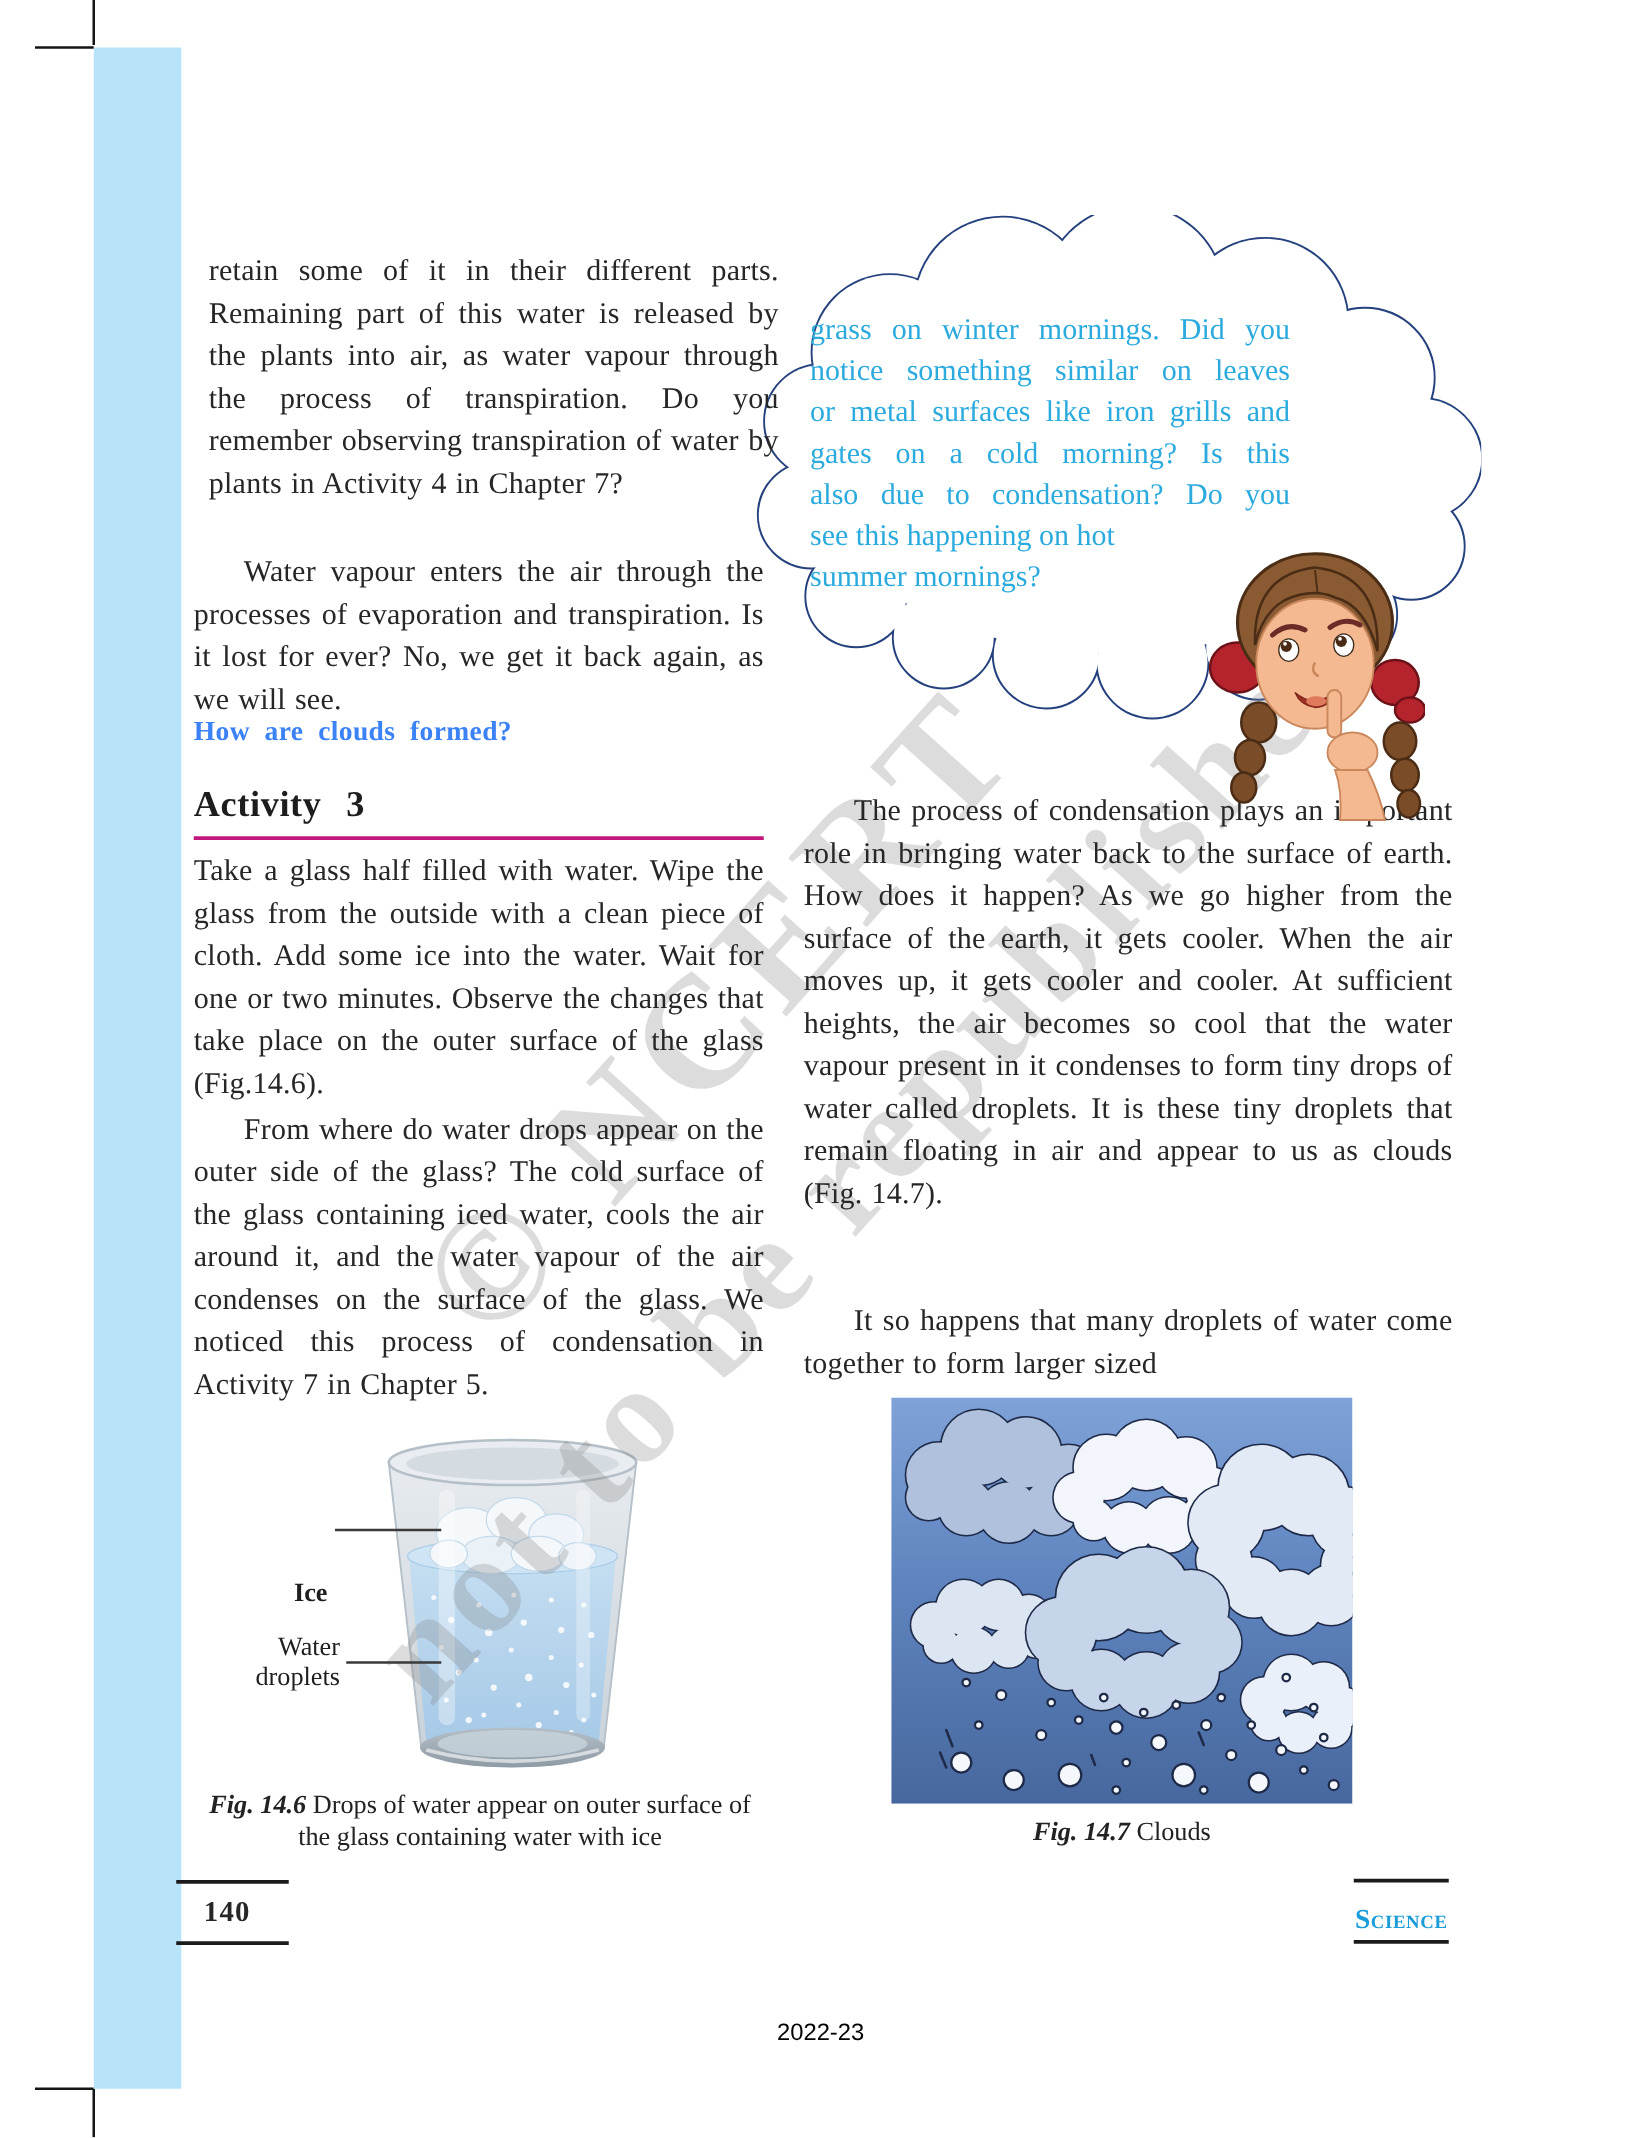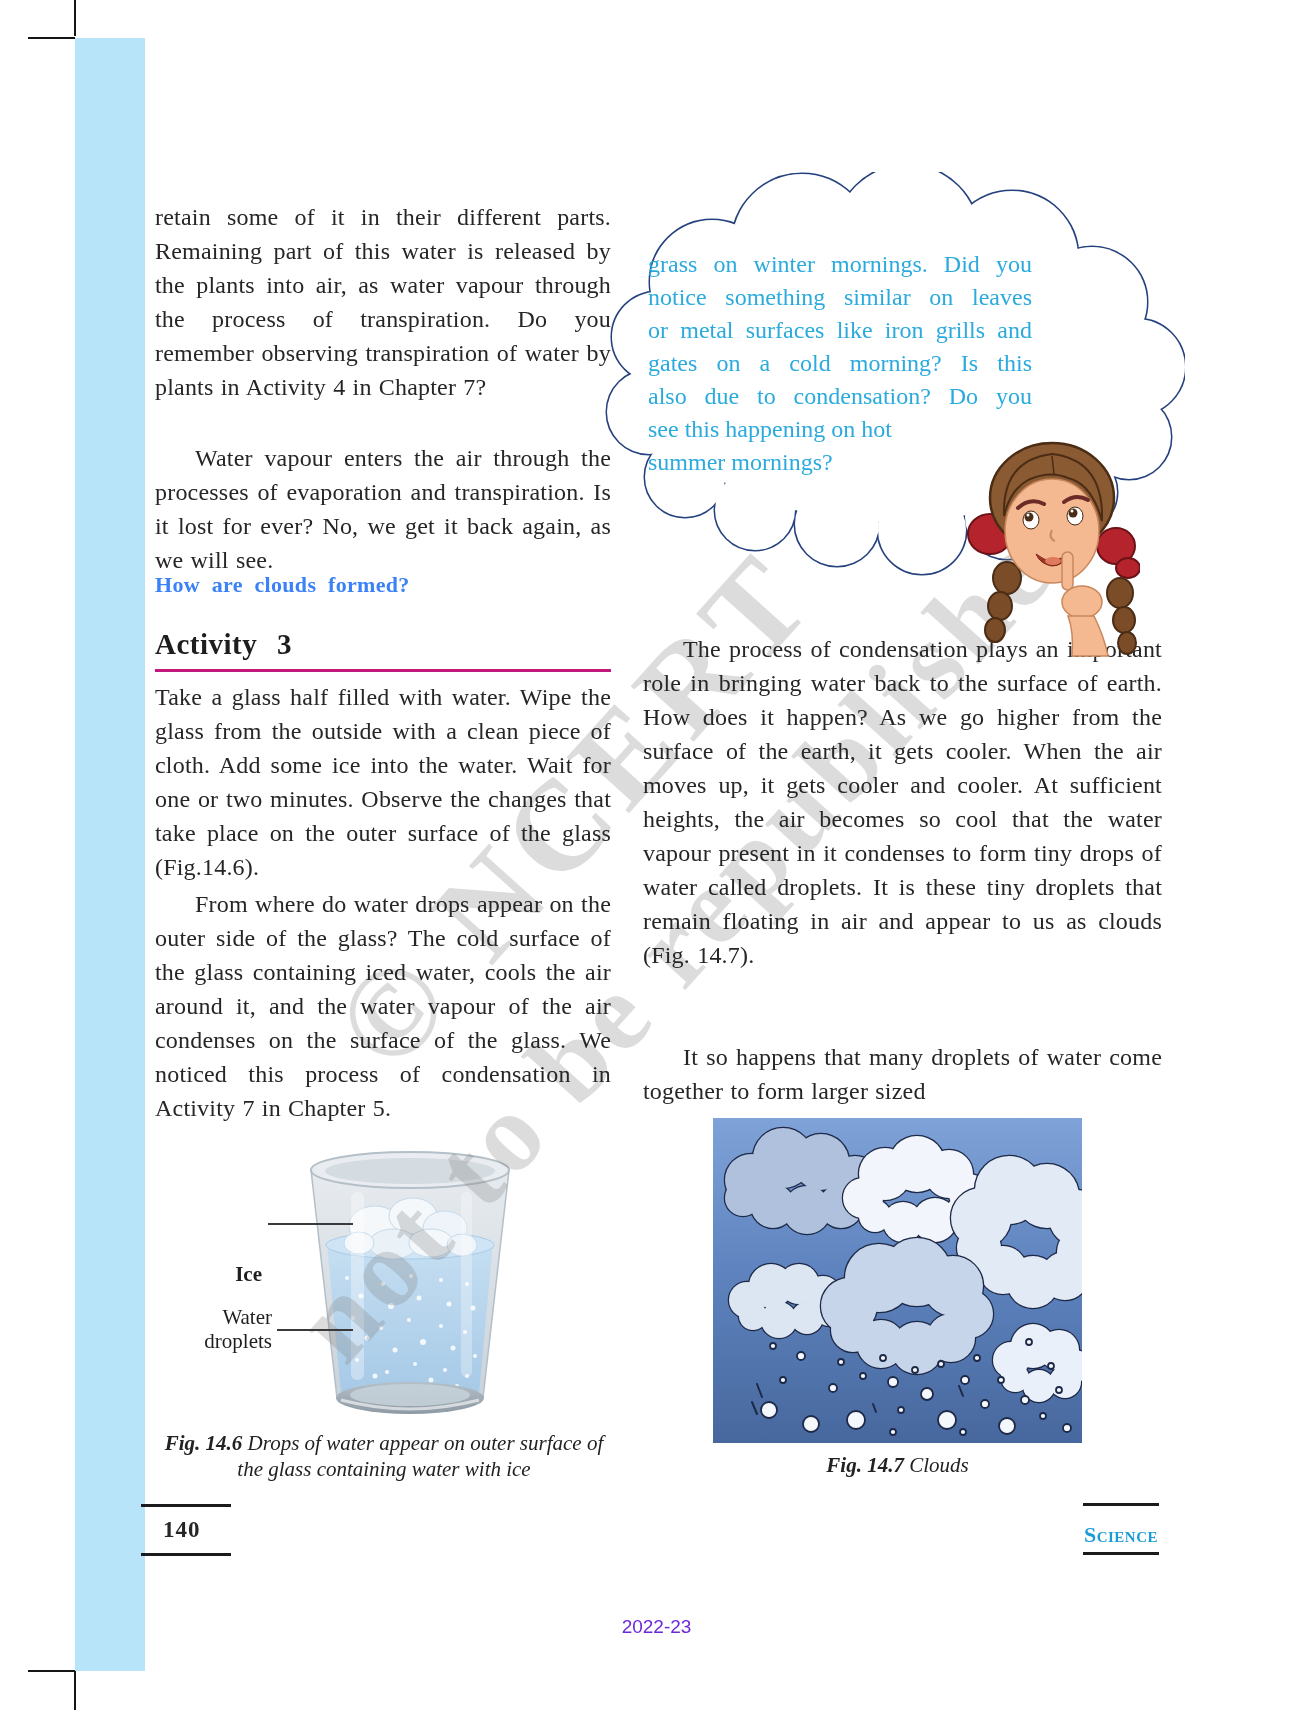--- a/index.html
+++ b/index.html
@@ -27,50 +27,50 @@
   .bubble-text{position:absolute;left:648px;top:248px;width:384px;z-index:3;
                font-size:24px;line-height:33px;color:#2baade;}
   .bline{white-space:nowrap;}
   .bline.just{text-align:justify;text-align-last:justify;white-space:normal;}
   .girl-svg{position:absolute;left:952px;top:426px;z-index:4;}
   .figure{position:absolute;z-index:1;}
   .figlabel{position:absolute;font-size:21px;color:#1e1e1e;z-index:3;text-align:right;line-height:24px;}
   .leader{position:absolute;height:2px;background:#3a3a3a;z-index:3;}
   .caption{position:absolute;font-size:21px;line-height:26px;text-align:center;z-index:3;color:#222;}
   .caption .figno{font-weight:bold;font-style:italic;}
-  .caption .figtx{font-style:italic;margin-top:20px;}
+  .caption .figtx{margin-top:20px;}
   .pagenum-box{position:absolute;left:141px;top:1504px;width:90px;height:46px;
                border-top:3px solid #1b1b1b;border-bottom:3px solid #1b1b1b;
                display:flex;align-items:center;z-index:3;}
   .pagenum-box span{font-size:23px;font-weight:bold;padding-left:22px;letter-spacing:1px;}
   .science-box{position:absolute;left:1083px;top:1503px;width:76px;height:46px;
                border-top:3px solid #1b1b1b;border-bottom:3px solid #1b1b1b;
                display:flex;align-items:center;justify-content:center;z-index:3;}
   .science-box span{font-size:22px;font-weight:bold;font-variant:small-caps;color:#1a9cd8;letter-spacing:0.5px;margin-top:12px;}
   .edition{position:absolute;left:0;top:1616px;width:1313px;text-align:center;
-           font-family:"Liberation Sans","DejaVu Sans",sans-serif;font-size:19px;color:#6d28d9;z-index:3;}
+           font-family:"Liberation Sans","DejaVu Sans",sans-serif;font-size:19px;color:#000000;z-index:3;}
 </style>
 </head>
 <body>
 
 <div class="page">
 
   <div class="cropmark" style="left:74px;top:0;width:2px;height:36px;"></div>
   <div class="cropmark" style="left:28px;top:37px;width:47px;height:2px;"></div>
   <div class="cropmark" style="left:28px;top:1670px;width:47px;height:2px;"></div>
   <div class="cropmark" style="left:74px;top:1671px;width:2px;height:39px;"></div>
 
   <div class="sidebar"></div>
 
   <div class="watermark">
     <div class="w1">© NCERT</div>
     <div class="w2">not to be republished</div>
   </div>
 
-  <div class="para lcol" style="top:200px;">retain some of it in their different parts. Remaining part of this water is released by the plants into air, as water vapour through the process of transpiration. Do you remember observing transpiration of water by plants in Activity 4 in Chapter 7?</div>
+  <div class="para lcol" style="top:200px;margin-left:12px;">retain some of it in their different parts. Remaining part of this water is released by the plants into air, as water vapour through the process of transpiration. Do you remember observing transpiration of water by plants in Activity 4 in Chapter 7?</div>
   <div class="para lcol indent" style="top:441px;">Water vapour enters the air through the processes of evaporation and transpiration. Is it lost for ever? No, we get it back again, as we will see.</div>
   <div class="bluehead">How are clouds formed?</div>
   <div class="acthead">Activity 3</div>
   <div class="actrule"></div>
   <div class="para lcol" style="top:680px;">Take a glass half filled with water. Wipe the glass from the outside with a clean piece of cloth. Add some ice into the water. Wait for one or two minutes. Observe the changes that take place on the outer surface of the glass (Fig.14.6).</div>
   <div class="para lcol indent" style="top:887px;">From where do water drops appear on the outer side of the glass? The cold surface of the glass containing iced water, cools the air around it, and the water vapour of the air condenses on the surface of the glass. We noticed this process of condensation in Activity 7 in Chapter 5.</div>
 
   <svg class="figure" style="left:295px;top:1148px;" width="230" height="272" viewBox="0 0 230 272">
     <defs>
       <linearGradient id="gGlass" x1="0" y1="0" x2="0" y2="1">

